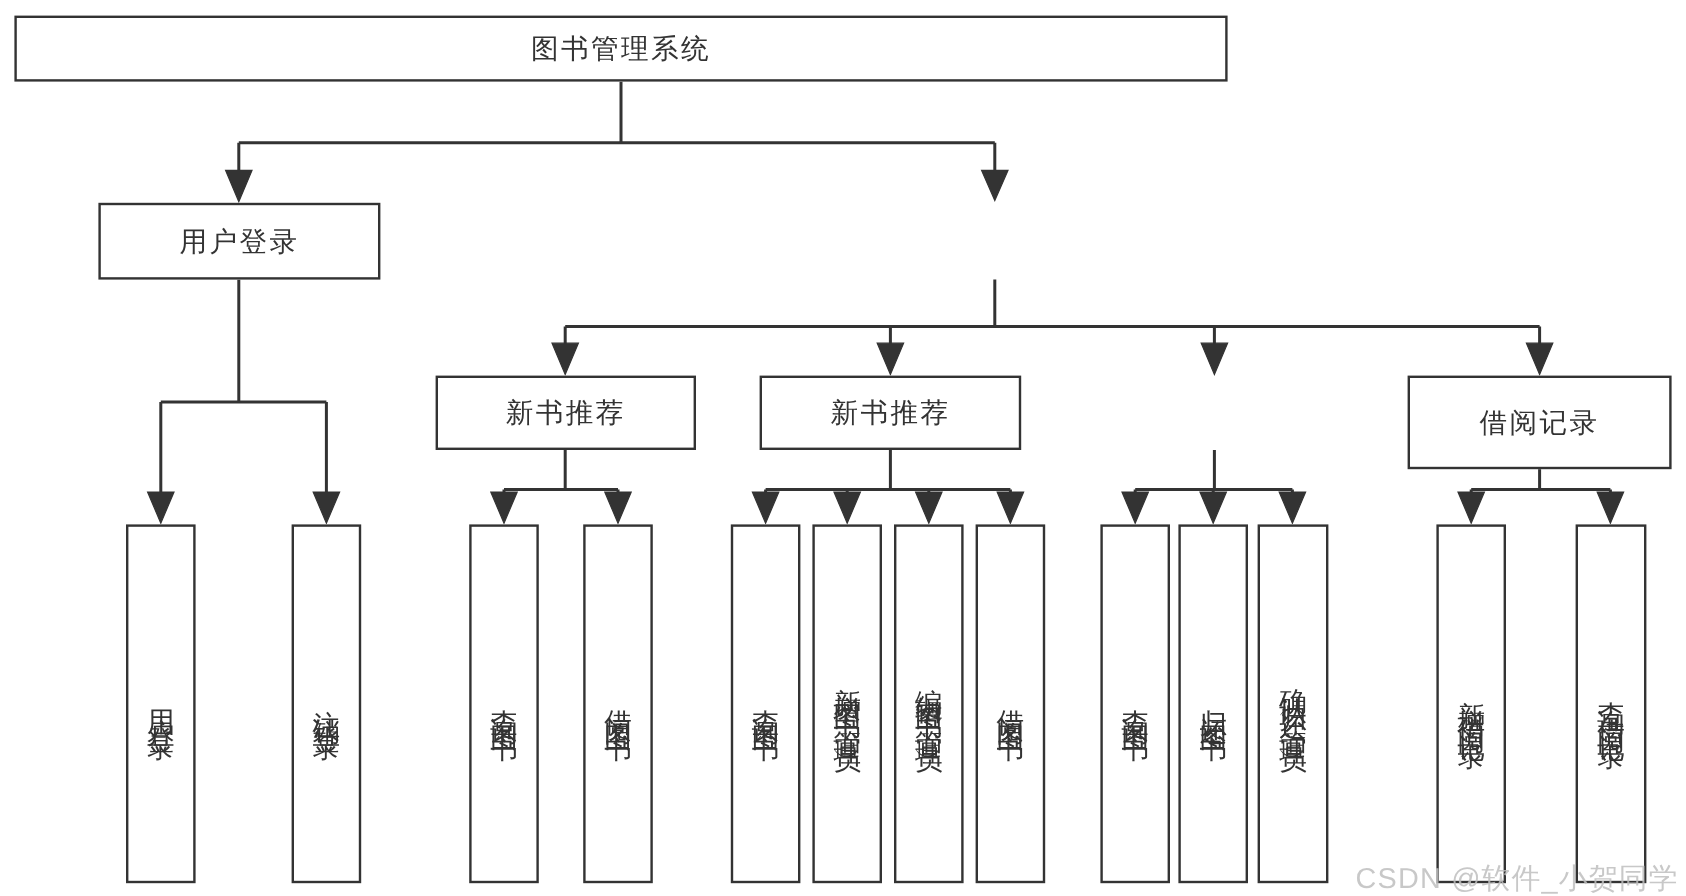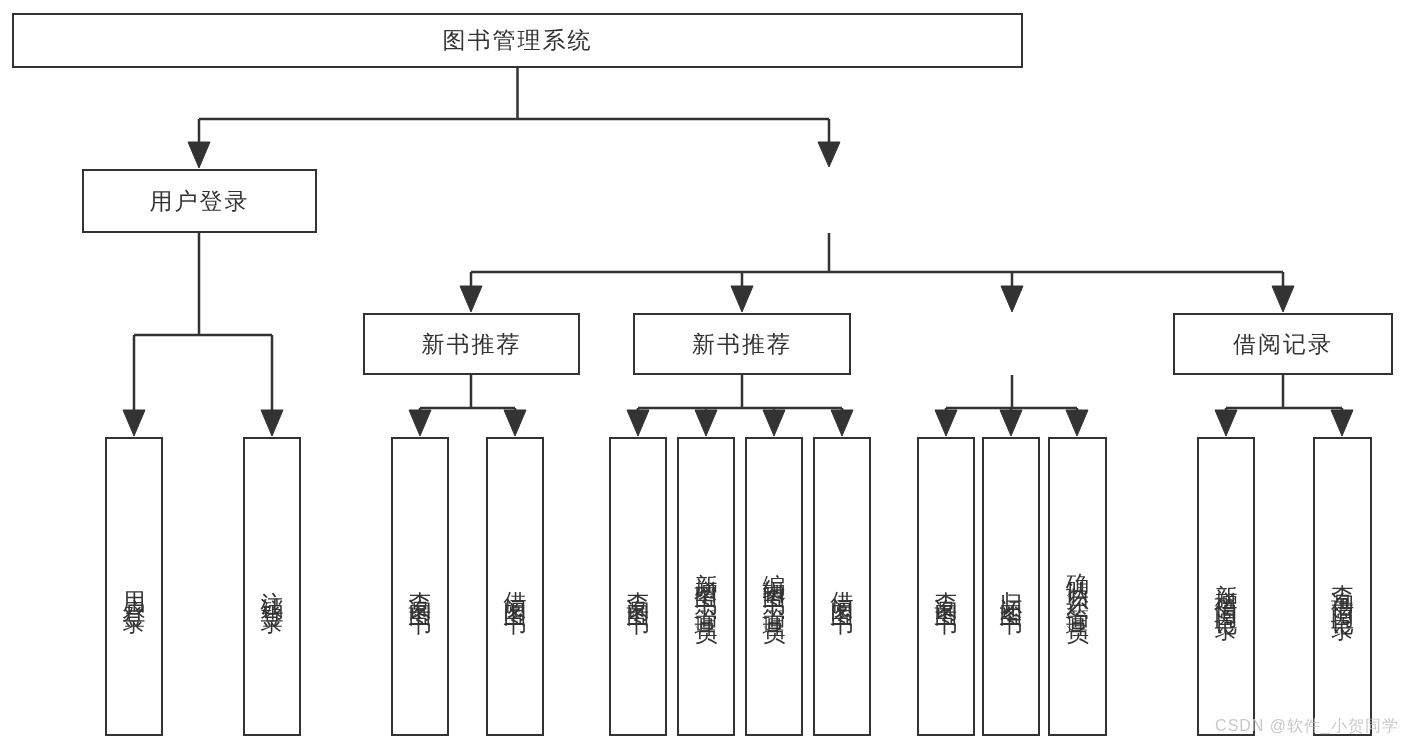--- a/index.html
+++ b/index.html
@@ -41,21 +41,21 @@
   .vbox .vtxt{
     writing-mode:vertical-rl;
     text-orientation:mixed;
     font-size:23px;
     line-height:1;
     letter-spacing:7px;
   }
   .watermark{
     position:absolute;
     top:716px;right:6px;
-    font-size:16px;
+    font-size:24px;
     letter-spacing:1px;
     color:var(--watermark);
     opacity:0.85;
     z-index:3;
     white-space:nowrap;
     margin-left:32px;
   }
 </style>
 </head>
 <body>
@@ -112,21 +112,21 @@
   <div class="hbox" style="left:82px;top:169px;width:235px;height:64px;">
     <span>用户登录</span>
   </div>
 
   <div class="hbox" style="left:363px;top:313px;width:217px;height:62px;">
     <span>新书推荐</span>
   </div>
   <div class="hbox" style="left:633px;top:313px;width:218px;height:62px;">
     <span>新书推荐</span>
   </div>
-  <div class="hbox" style="left:1173px;top:313px;width:220px;height:62px;">
+  <div class="hbox" style="left:1173px;top:313px;width:220px;height:78px;">
     <span>借阅记录</span>
   </div>
 
   <div class="vbox" style="left:105px;top:437px;width:58px;height:299px;">
     <span class="vtxt">用户登录</span>
   </div>
   <div class="vbox" style="left:243px;top:437px;width:58px;height:299px;">
     <span class="vtxt">注销登录</span>
   </div>
 

